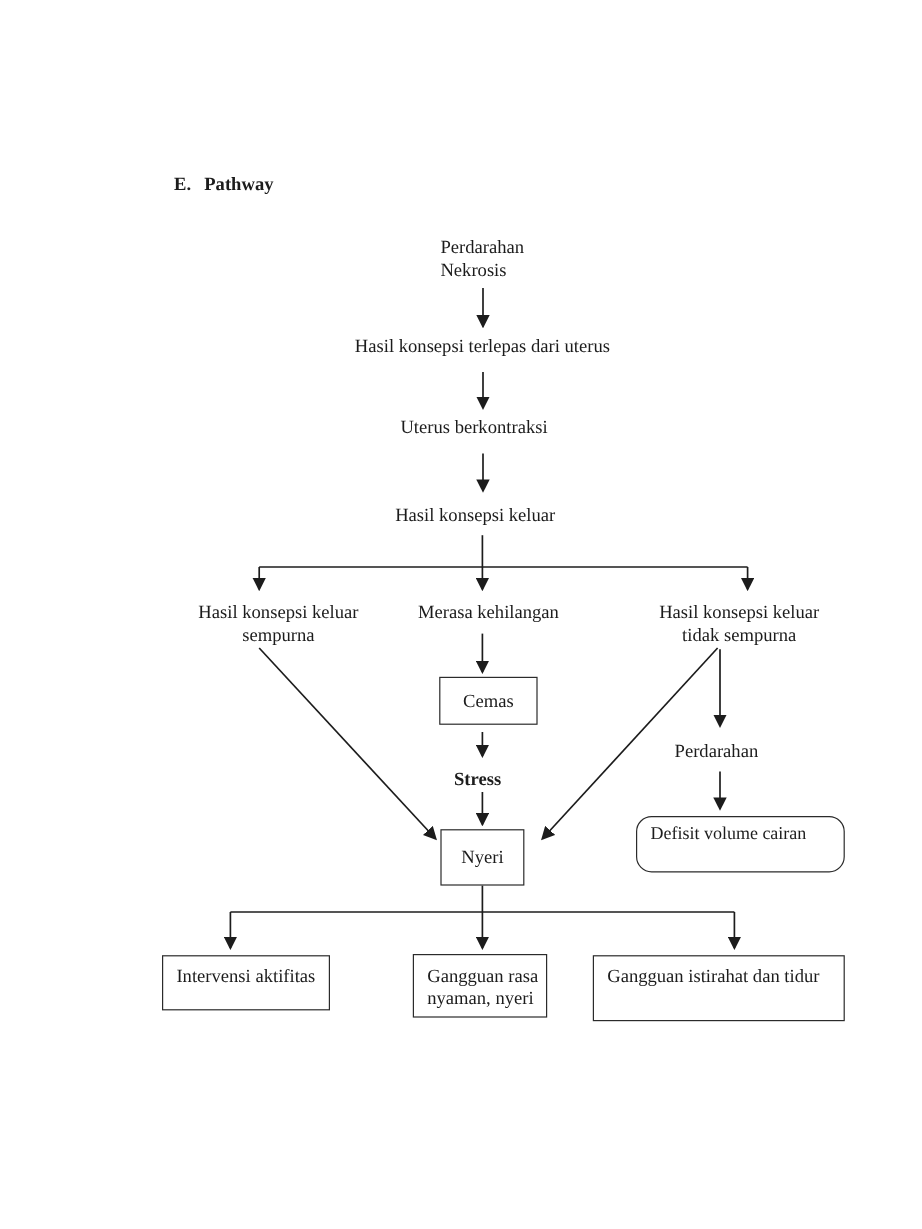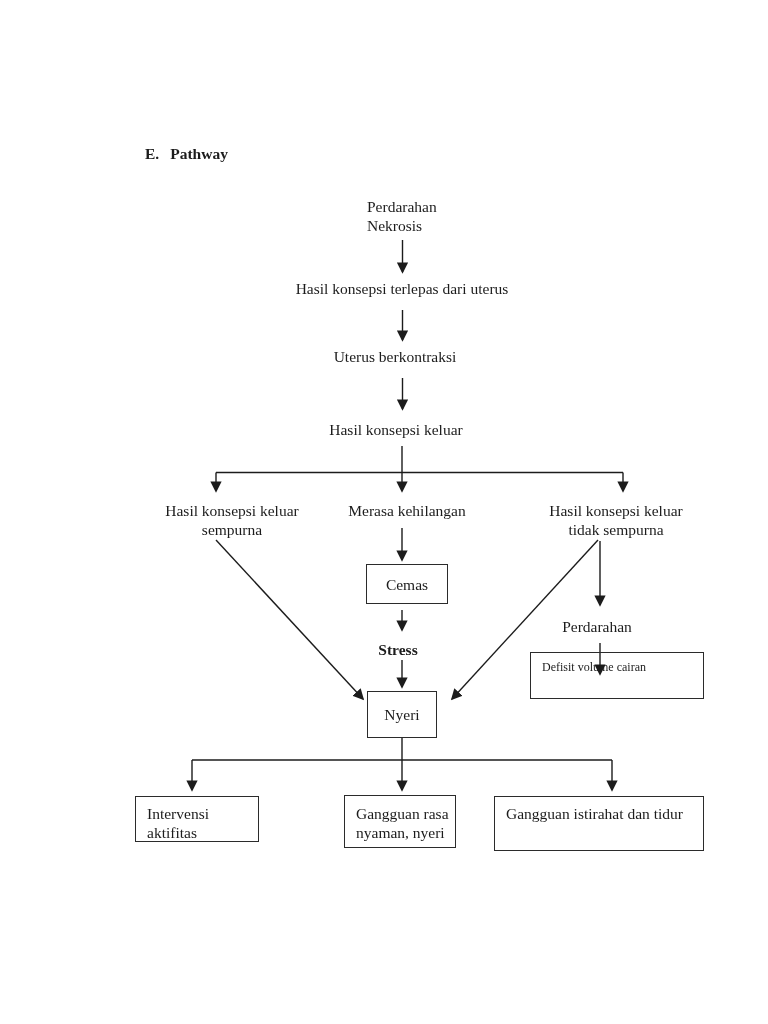--- a/index.html
+++ b/index.html
@@ -107,25 +107,25 @@
   <div class="lbl center" style="left:597px; top:617px;">Perdarahan</div>
 
   <div class="fbox mid" style="left:366px; top:564px; width:82px; height:40px;">
     <span>Cemas</span>
   </div>
 
   <div class="fbox mid" style="left:367px; top:691px; width:70px; height:47px;justify-content:center;">
     <span>Nyeri</span>
   </div>
 
-  <div class="fbox padded" style="left:530px; top:652px; width:174px; height:47px; font-size:12px;">
+  <div class="fbox padded" style="left:530px; top:680px; width:174px; height:47px; font-size:15px;border-radius:13px;">
     <span>Defisit volume cairan</span>
   </div>
 
-  <div class="fbox padded" style="left:135px; top:796px; width:124px; height:46px; padding-top:7px;">
+  <div class="fbox padded" style="left:135px; top:796px; width:140px; height:46px; padding-top:7px;">
     <span>Intervensi aktifitas</span>
   </div>
 
   <div class="fbox padded" style="left:344px; top:795px; width:112px; height:53px; padding-top:8px;">
     <div>Gangguan rasa</div>
     <div>nyaman, nyeri</div>
   </div>
 
   <div class="fbox padded" style="left:494px; top:796px; width:210px; height:55px; padding-top:7px;">
     <span>Gangguan istirahat dan tidur</span>

